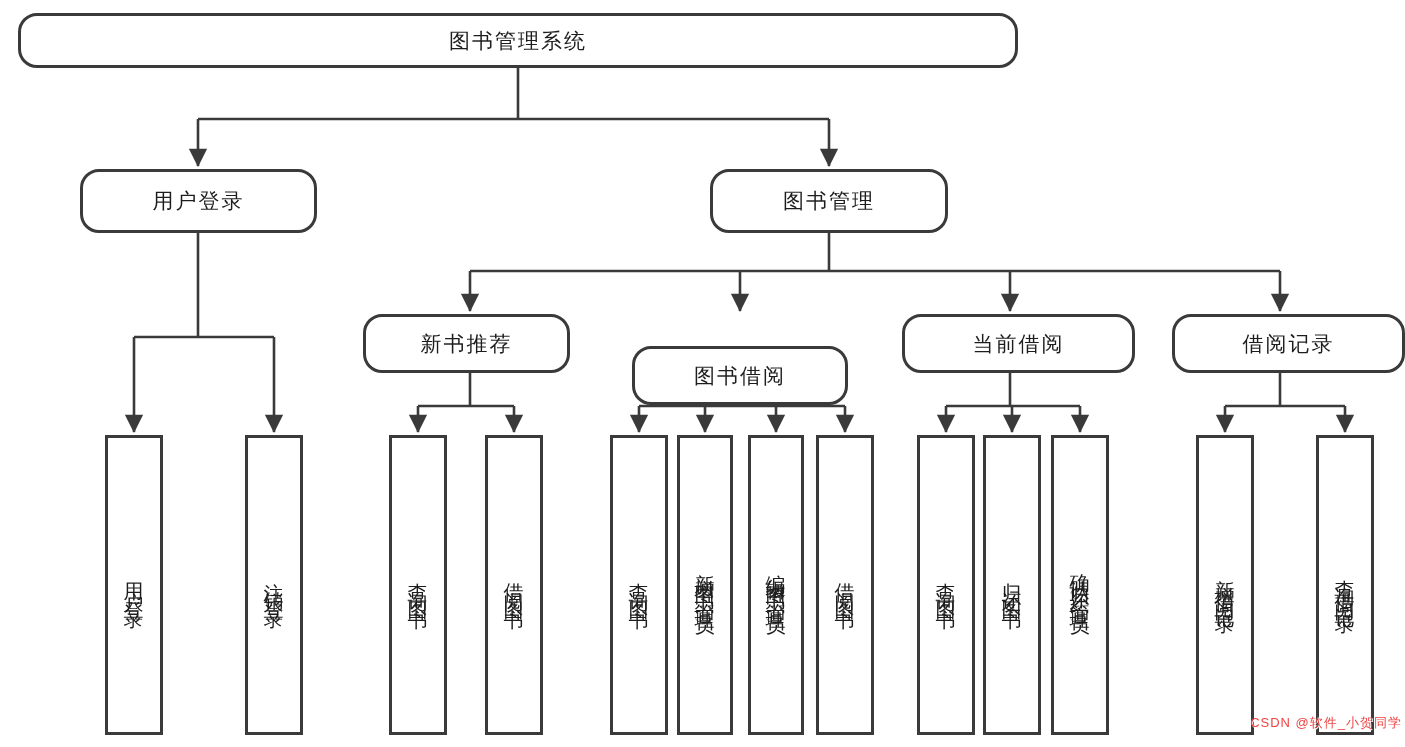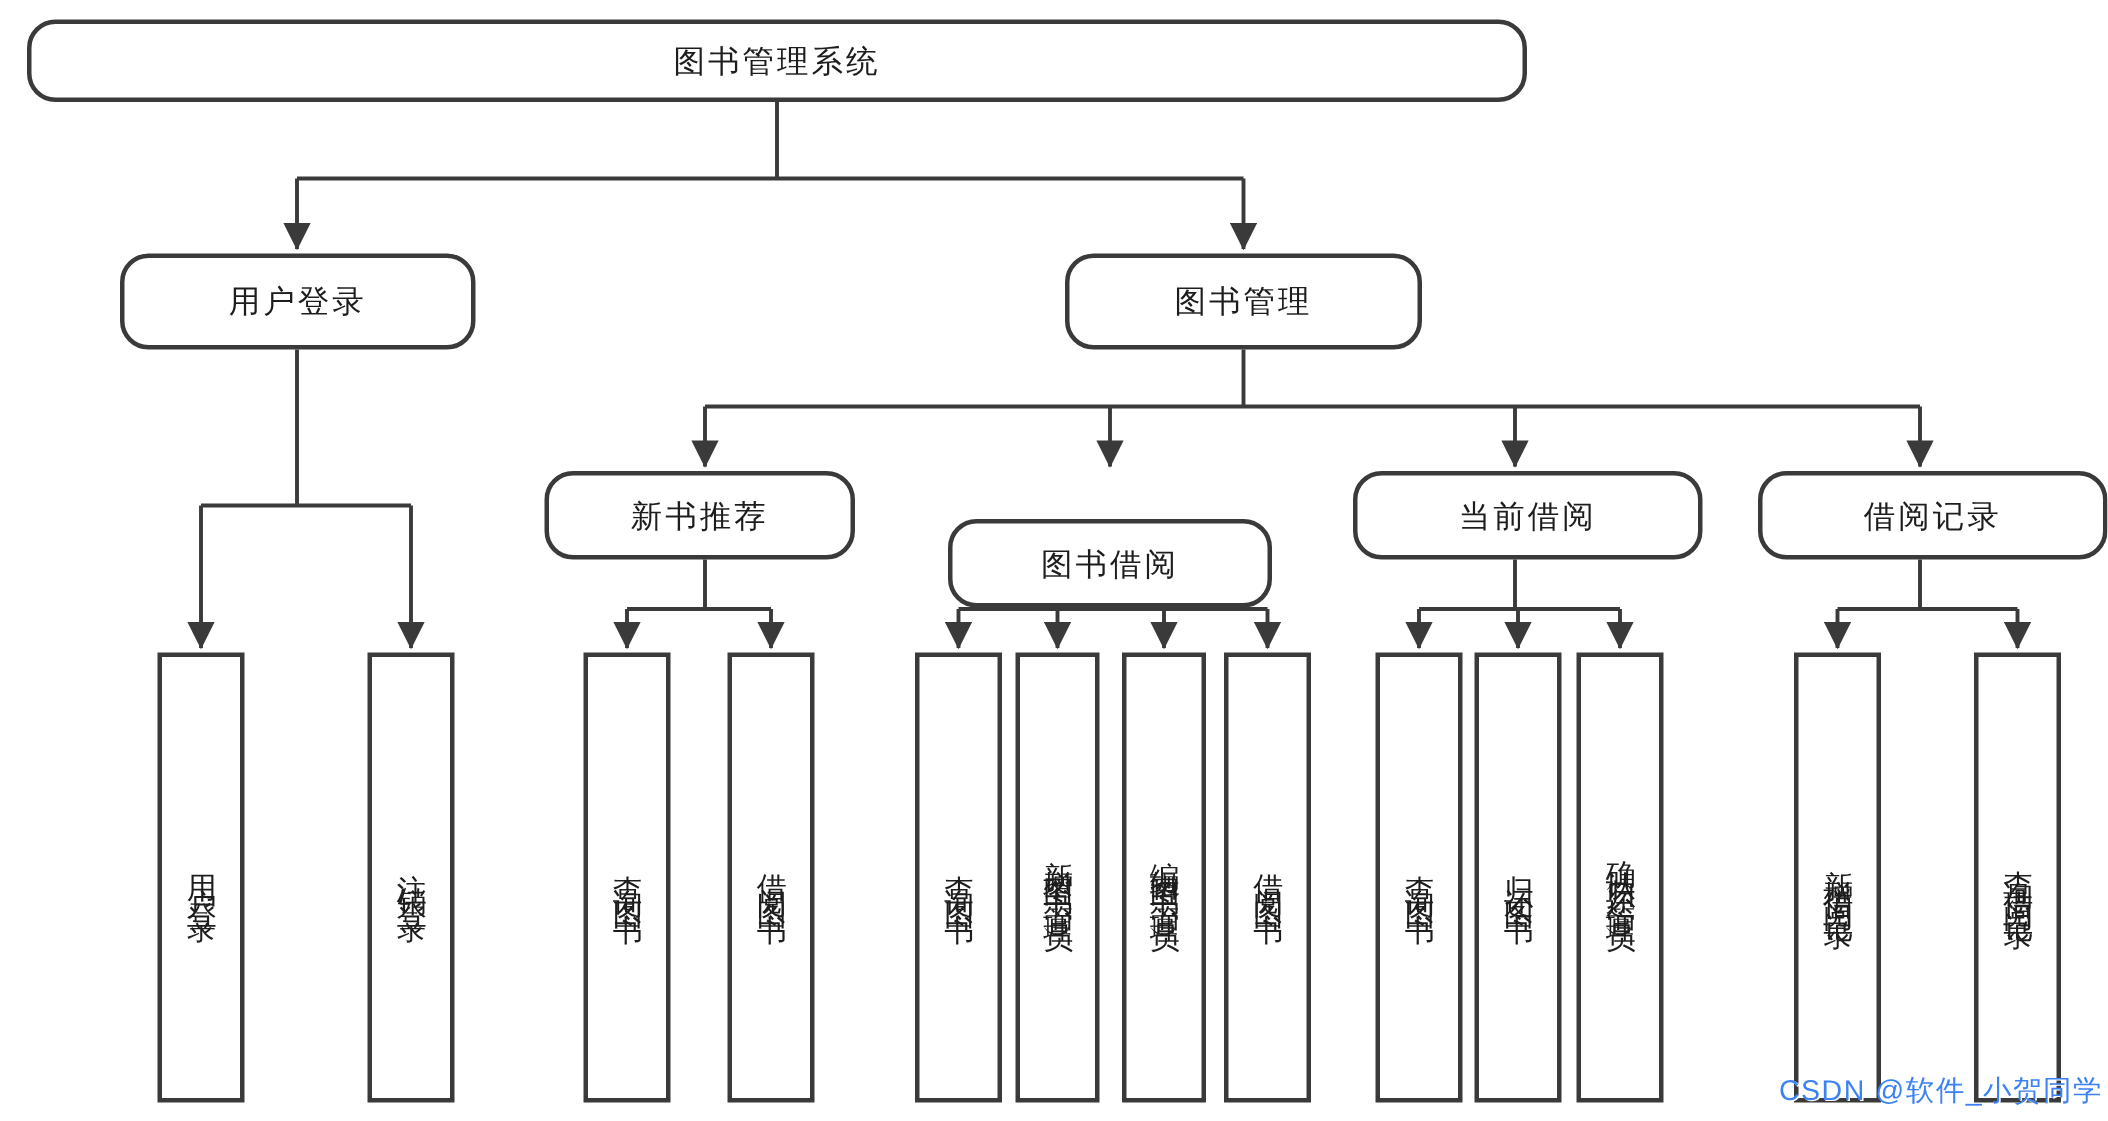--- a/index.html
+++ b/index.html
@@ -37,23 +37,23 @@
     writing-mode: vertical-rl;
     text-orientation: mixed;
     letter-spacing: 9px;
     line-height: 1;
     white-space: nowrap;
   }
   .watermark {
     position: absolute;
     right: 3px;
     top: 714px;
-    font-size: 19px;
+    font-size: 13px;
     letter-spacing: 1px;
-    color: #3b82f6;
+    color: #ef4444;
     text-shadow: 1px 1px 0 #ffffff;
     white-space: nowrap;
   }
 </style>
 </head>
 <body>
 
 <div class="canvas">
 
   <svg class="connectors" viewBox="0 0 1405 747" xmlns="http://www.w3.org/2000/svg">

